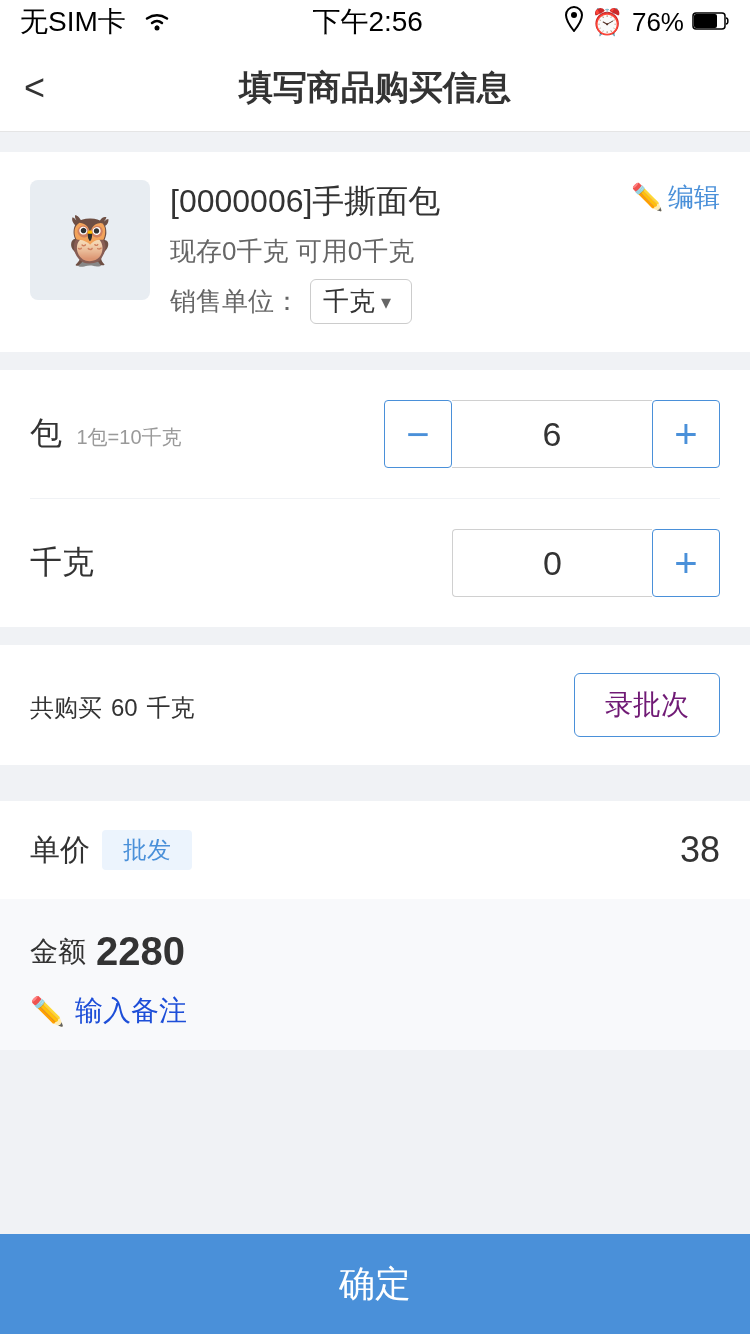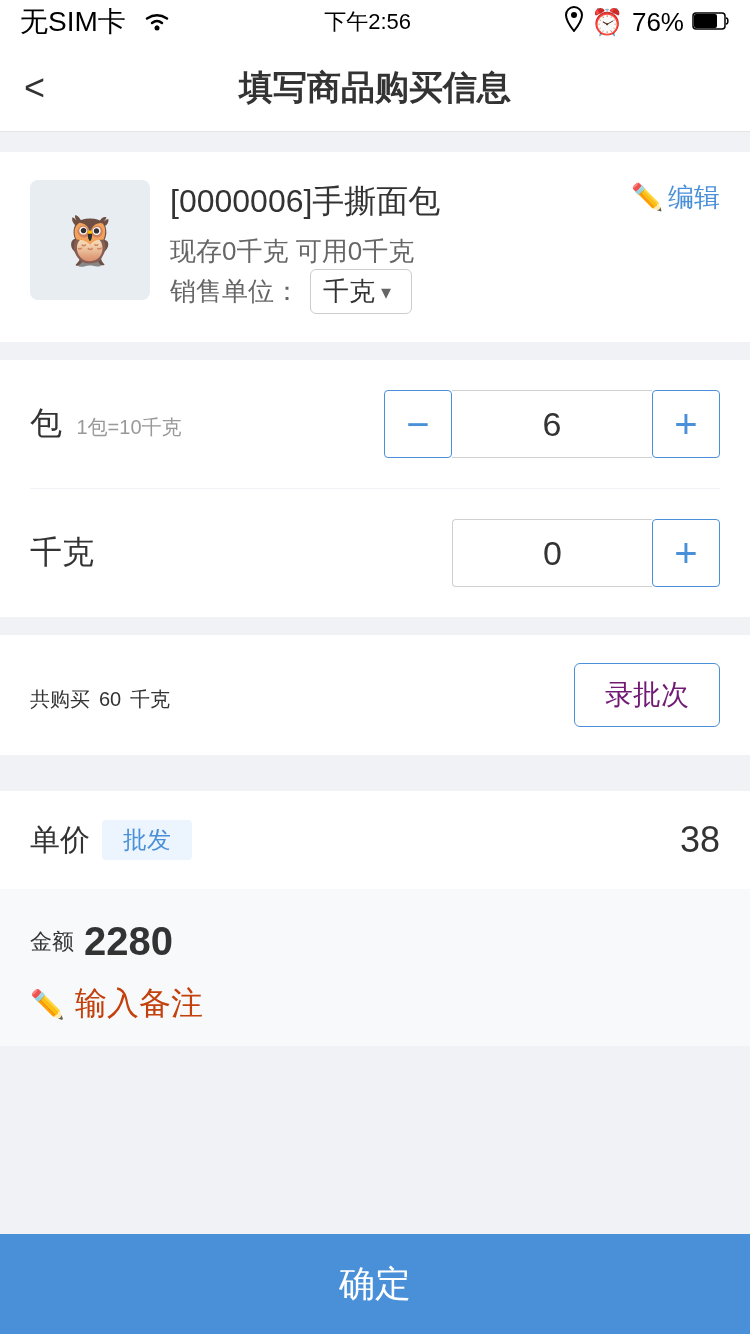--- a/index.html
+++ b/index.html
@@ -23,21 +23,21 @@
       font-size: 28px;
     }
     .status-left {
       display: flex;
       align-items: center;
       gap: 16px;
       font-size: 28px;
       color: #000;
     }
     .status-center {
-      font-size: 22px;
+      font-size: 28px;
       font-weight: 500;
       color: #000;
       text-align: right;
     }
     .status-right {
       display: flex;
       align-items: center;
       gap: 8px;
       font-size: 26px;
       color: #000;
@@ -110,20 +110,21 @@
       white-space: nowrap;
     }
     .stock-row {
       font-size: 26px;
       color: #666;
       margin-top: 10px;
     }
     .unit-row {
       font-size: 26px;
       color: #666;
+      margin-top: 10px;
       display: flex;
       align-items: center;
       gap: 10px;
     }
     .unit-select {
       border: 1px solid #ccc;
       border-radius: 6px;
       padding: 4px 20px 4px 12px;
       font-size: 26px;
       color: #333;
@@ -201,21 +202,21 @@
       padding: 28px 30px;
       display: flex;
       align-items: center;
       justify-content: space-between;
     }
     .total-text {
       font-size: 32px;
       color: #333;
     }
     .total-text span {
-      font-size: 20px;
+      font-size: 24px;
       color: #333;
     }
     .batch-btn {
       border: 1px solid #4a90d9;
       border-radius: 6px;
       padding: 12px 30px;
       font-size: 28px;
       color: #701a75;
       background: #fff;
       cursor: pointer;
@@ -264,41 +265,41 @@
     .amount-section {
       background: #f8f9fb;
       padding: 30px 30px 20px;
     }
     .amount-row {
       display: flex;
       align-items: center;
       gap: 10px;
     }
     .amount-label {
-      font-size: 22px;
+      font-size: 28px;
       color: #333;
     }
     .amount-value {
       font-size: 40px;
       color: #333;
       font-weight: 600;
     }
     .remark-row {
       display: flex;
       align-items: center;
       gap: 10px;
       margin-top: 18px;
     }
     .remark-icon {
       font-size: 28px;
       color: #999;
     }
     .remark-text {
-      font-size: 32px;
-      color: #c2410c;
+      font-size: 28px;
+      color: #1d4ed8;
     }
     
     .bottom-bar {
       position: fixed;
       bottom: 0;
       left: 0;
       width: 750px;
       height: 100px;
       background: #4a90d9;
       display: flex;

